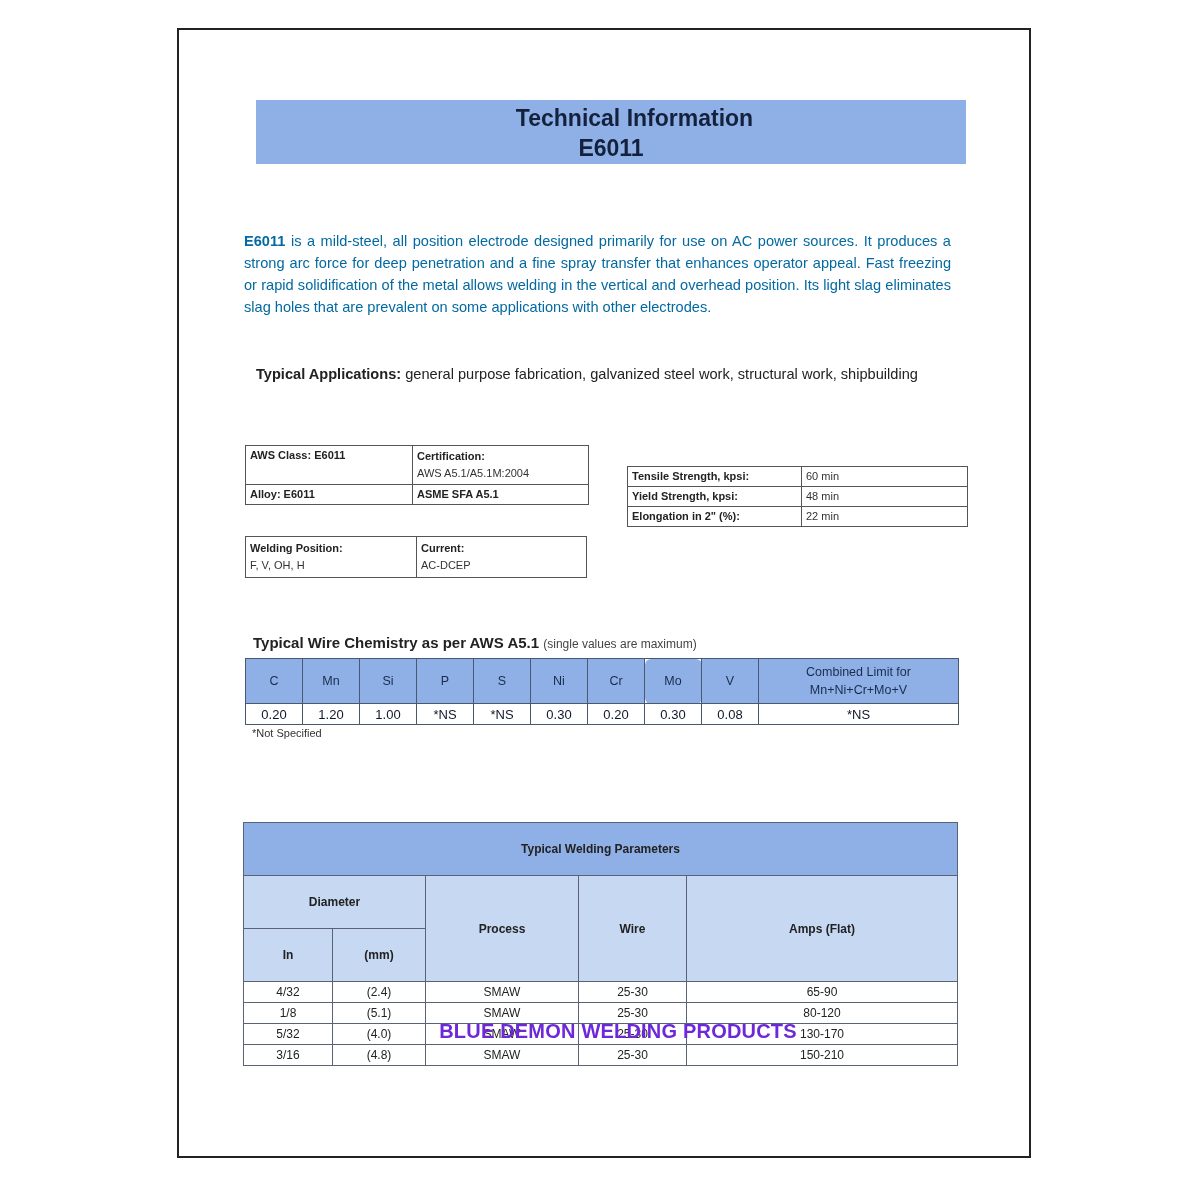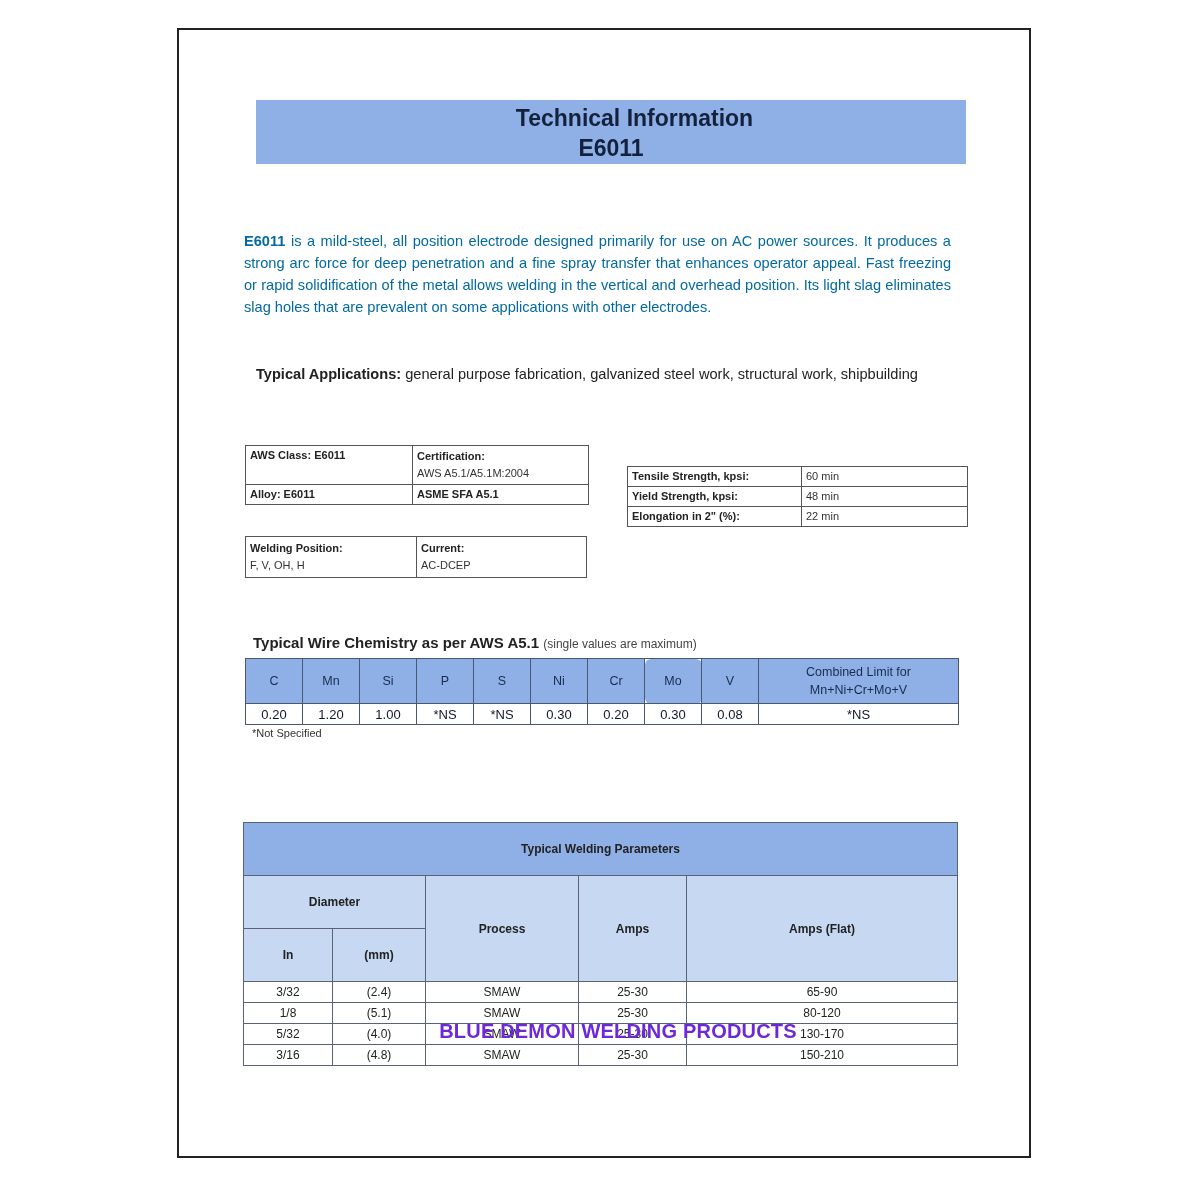--- a/index.html
+++ b/index.html
@@ -131,29 +131,29 @@
 <div class="ns-note">*Not Specified</div>
 
 <table class="weld">
   <tbody>
       <tr>
     <th colspan="6" class="main-h">Typical Welding Parameters</th>
   </tr>
   <tr class="sub-h">
     <th colspan="2" style="height:20px;">Diameter</th>
     <th rowspan="2" style="width:120px;">Process</th>
-    <th rowspan="2" style="width:75px;">Amps</th>
+    <th rowspan="2" style="width:75px;">Wire</th>
     <th rowspan="2" colspan="2">Amps (Flat)</th>
   </tr>
   <tr class="sub-h">
     <th style="width:56px; height:20px;">In</th>
     <th style="width:60px;">(mm)</th>
   </tr>
   <tr>
-    <td>3/32</td>
+    <td>4/32</td>
     <td>(2.4)</td>
     <td>SMAW</td>
     <td>25-30</td>
     <td colspan="2">65-90</td>
   </tr>
   <tr>
     <td>1/8</td>
     <td>(5.1)</td>
     <td>SMAW</td>
     <td>25-30</td>

